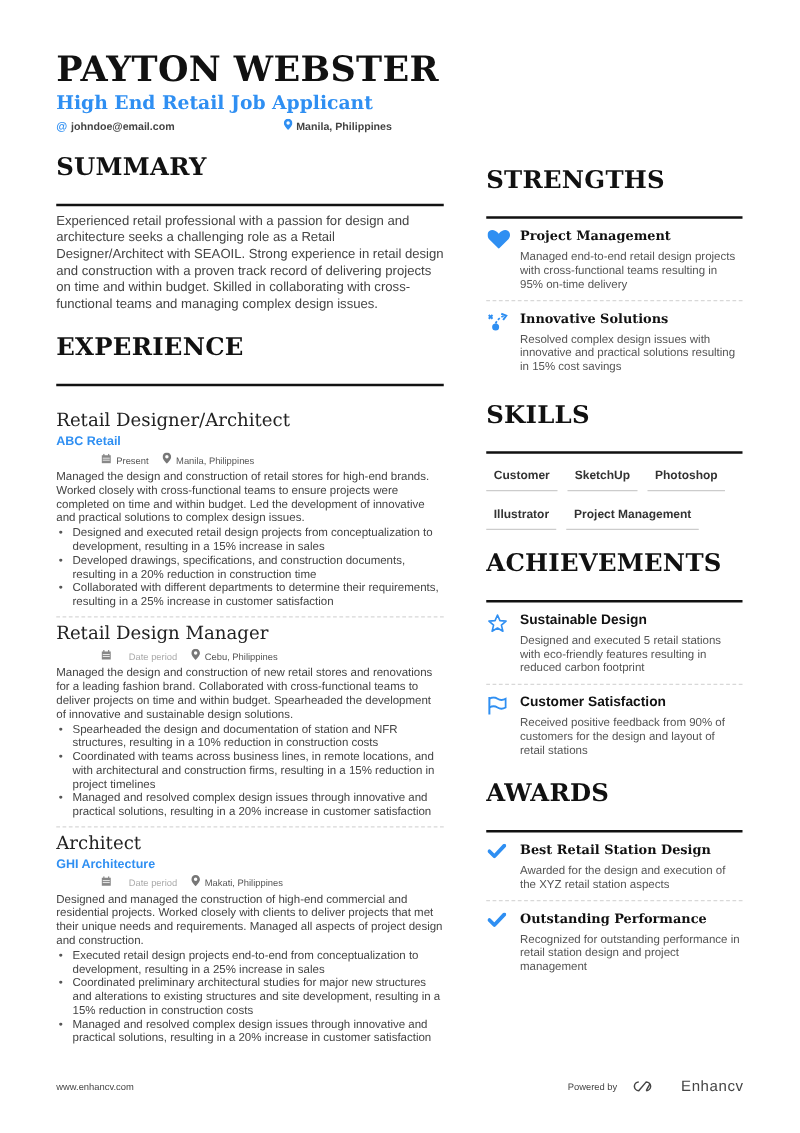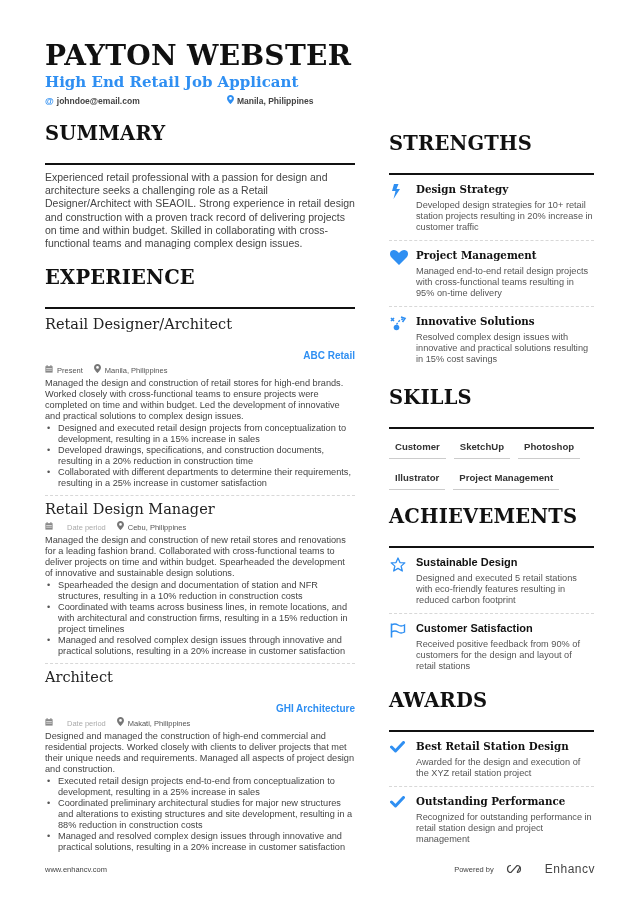--- a/index.html
+++ b/index.html
@@ -15,25 +15,25 @@
   .contact .c2 { display: flex; align-items: center; }
   .contact .ic { color: #2f8ff2; margin-right: 3px; font-size: 9px; }
 
   .col-left { position: absolute; left: 45px; top: 122px; width: 310px; }
   .col-right { position: absolute; left: 389px; top: 132px; width: 205px; }
 
   .sec-title { font-family: "DejaVu Serif", serif; font-weight: bold; font-size: 19.5px; color: #111; line-height: 24px; letter-spacing: 0.2px; border-bottom: 2.5px solid #111; padding-bottom: 17px; }
   .summary-text { font-size: 10.5px; line-height: 13.2px; color: #444; margin-top: 6px; }
 
   .exp-sec { margin-top: 16px; }
-  .job { padding-top: 6px; }
+  .job { padding-top: 19px; }
   .job + .job { border-top: 1px dashed #d8d8d8; margin-top: 6px; padding-top: 4px; }
   .job-title { font-family: "DejaVu Serif", serif; font-size: 14.5px; color: #222; line-height: 19px; }
-  .company { font-weight: bold; font-size: 10px; color: #2f8ff2; line-height: 13px; margin-top: 15px; text-align: right; }
-  .meta { display: flex; font-size: 7.5px; color: #555; line-height: 11px; margin-top: 2px; }
+  .company { font-weight: bold; font-size: 10px; color: #2f8ff2; line-height: 13px; margin-top: 0; }
+  .meta { display: flex; font-size: 7.5px; color: #555; line-height: 11px; margin-top: 2px; margin-left: 36px; }
   .meta .m1 { display: flex; align-items: center; margin-right: 11px; }
   .meta .m1.muted { color: #aaa; gap: 10px; }
   .meta .m2 { display: flex; align-items: center; }
   .meta .mi { color: #777; margin-right: 4px; font-size: 8px; }
   .job-desc { font-size: 9.2px; line-height: 11px; color: #444; margin-top: 2px; }
   .bullets { list-style: none; margin-top: 1px; }
   .bullets li { position: relative; padding-left: 13px; font-size: 9.2px; line-height: 11px; color: #444; }
   .bullets li::before { content: "•"; position: absolute; left: 2px; top: 0; color: #555; }
 
   .item { display: flex; padding: 8px 0 7px 0; }
@@ -161,41 +161,30 @@
           <span class="m2">
             <span class="mi"><svg width="7" height="9" viewBox="0 0 10 13">
                   <path d="M5 0C2.2 0 0 2.2 0 5c0 3.5 5 8 5 8s5-4.5 5-8c0-2.8-2.2-5-5-5zm0 7a2 2 0 110-4 2 2 0 010 4z" fill="#777"></path>
                 </svg></span>
             <span>Makati, Philippines</span>
           </span>
         </div>
         <div class="job-desc">Designed and managed the construction of high-end commercial and residential projects. Worked closely with clients to deliver projects that met their unique needs and requirements. Managed all aspects of project design and construction.</div>
         <ul class="bullets">
           <li>Executed retail design projects end-to-end from conceptualization to development, resulting in a 25% increase in sales</li>
-          <li>Coordinated preliminary architectural studies for major new structures and alterations to existing structures and site development, resulting in a 88% reduction in construction costs</li>
+          <li>Coordinated preliminary architectural studies for major new structures and alterations to existing structures and site development, resulting in a 15% reduction in construction costs</li>
           <li>Managed and resolved complex design issues through innovative and practical solutions, resulting in a 20% increase in customer satisfaction</li>
         </ul>
       </div>
     </section>
   </div>
 
   <div class="col-right">
     <section>
       <div class="sec-title">STRENGTHS</div>
-      <div class="item">
-        <div class="icon">
-          <svg width="11" height="15" viewBox="0 0 11 15">
-              <path d="M4 0 L2 7 L5.5 7 L3.5 15 L10 5 L6.5 5 L8.5 0 Z" fill="#2f8ff2"></path>
-            </svg>
-        </div>
-        <div class="body">
-          <div class="item-title">Design Strategy</div>
-          <div class="item-desc">Developed design strategies for 10+ retail station projects resulting in 20% increase in customer traffic</div>
-        </div>
-      </div>
       <div class="item">
         <div class="icon">
           <svg width="18" height="15" viewBox="0 0 18 15">
               <path d="M9 15 L1.5 7.5 C-0.5 5.5 -0.5 2.2 1.5 0.8 C3.5 -0.6 6.5 0 9 3 C11.5 0 14.5 -0.6 16.5 0.8 C18.5 2.2 18.5 5.5 16.5 7.5 Z" fill="#2f8ff2"></path>
             </svg>
         </div>
         <div class="body">
           <div class="item-title">Project Management</div>
           <div class="item-desc">Managed end-to-end retail design projects with cross-functional teams resulting in 95% on-time delivery</div>
         </div>
@@ -257,21 +246,21 @@
     <section style="margin-top:10px">
       <div class="sec-title">AWARDS</div>
       <div class="item">
         <div class="icon">
           <svg width="15" height="12" viewBox="0 0 15 12">
               <path d="M1.5 6 L5.5 10 L13.5 1.5" fill="none" stroke="#2f8ff2" stroke-width="3" stroke-linecap="round" stroke-linejoin="round"></path>
             </svg>
         </div>
         <div class="body">
           <div class="item-title">Best Retail Station Design</div>
-          <div class="item-desc">Awarded for the design and execution of the XYZ retail station project</div>
+          <div class="item-desc">Awarded for the design and execution of the XYZ retail station aspects</div>
         </div>
       </div>
       <div class="item">
         <div class="icon">
           <svg width="15" height="12" viewBox="0 0 15 12">
               <path d="M1.5 6 L5.5 10 L13.5 1.5" fill="none" stroke="#2f8ff2" stroke-width="3" stroke-linecap="round" stroke-linejoin="round"></path>
             </svg>
         </div>
         <div class="body">
           <div class="item-title">Outstanding Performance</div>

